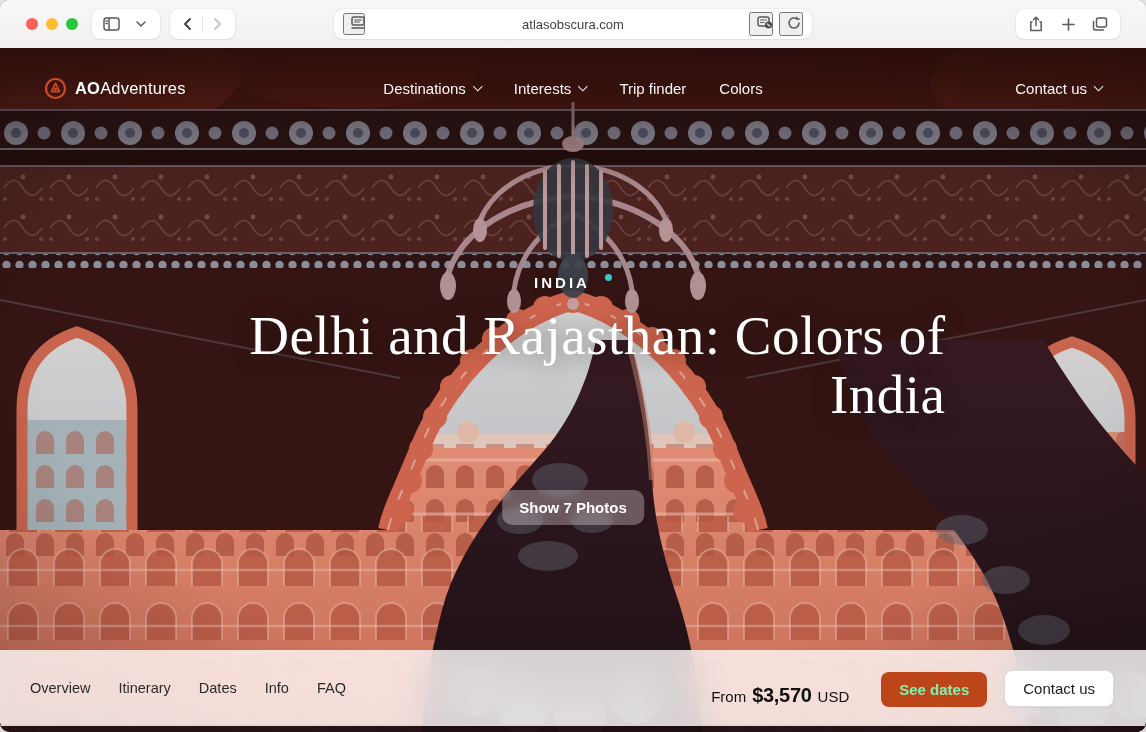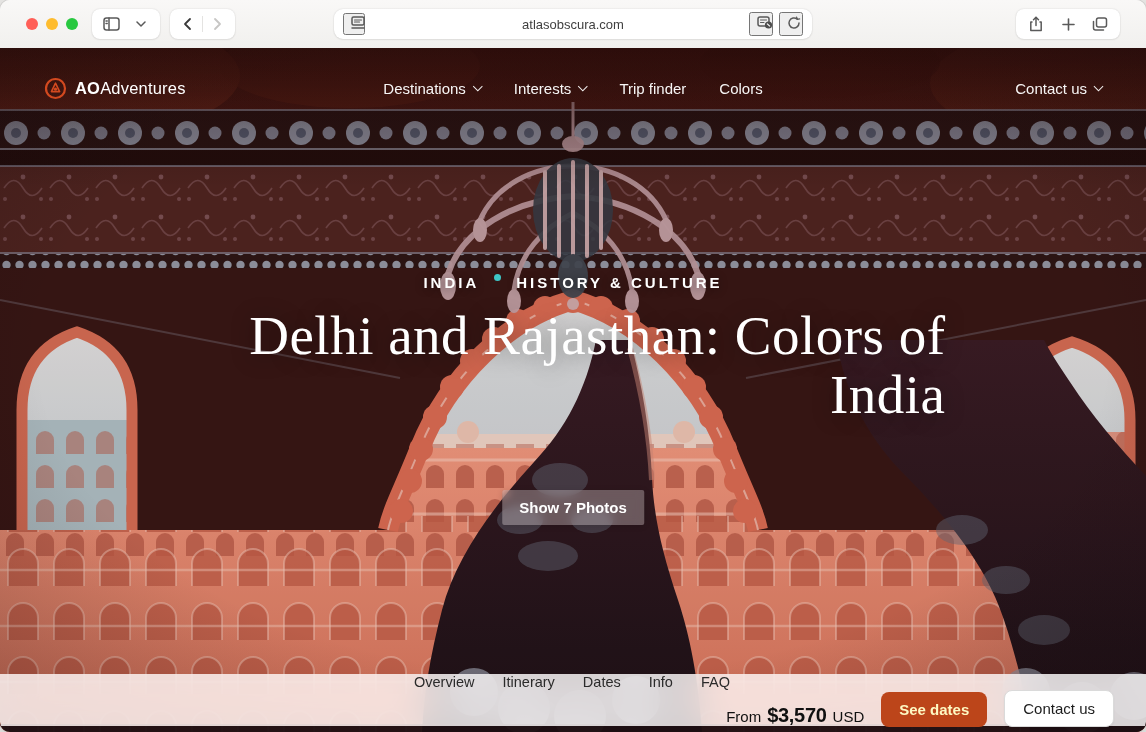--- a/index.html
+++ b/index.html
@@ -80,38 +80,38 @@
   .hero-title{
     margin:16px auto 0; max-width:745px;
     font-family:"Liberation Serif", serif; font-weight:500;
     font-size:55px; line-height:1.07; letter-spacing:.5px;
     text-shadow:0 2px 22px rgba(0,0,0,.4);
     text-align:right;
   }
   .show-photos{
     position:absolute; top:442px; left:50%; transform:translateX(-50%); z-index:4;
     background:rgba(255,245,245,.30); backdrop-filter:blur(5px);
-    border:none; border-radius:2px; padding:9px 17px;
+    border:none; border-radius:10px; padding:9px 17px;
     color:#fff; font-size:15px; font-weight:600; font-family:"Liberation Sans", sans-serif;
     box-shadow:0 1px 6px rgba(0,0,0,.12);
   }
 
   
   .bottom-bar{
-    position:absolute; left:0; right:0; bottom:6px; height:52px; z-index:6;
+    position:absolute; left:0; right:0; bottom:6px; height:76px; z-index:6;
     background:rgba(252,250,250,.82); backdrop-filter:blur(18px) saturate(140%);
-    display:flex; align-items:center; padding:0 32px 0 30px;flex-direction:column;
+    display:flex; align-items:center; padding:0 32px 0 30px;
   }
   .tabs{ display:flex; gap:28px; font-size:14.5px; color:#2b2b2b; }
   .tab{ cursor:default; }
   .bar-right{ margin-left:auto; display:flex; align-items:flex-end; gap:17px; }
   .price{ display:flex; align-items:baseline; gap:6px; color:#101010; font-size:15px; }
   .price-amount{ font-size:20px; font-weight:700; letter-spacing:-.3px; }
   .btn{ border-radius:8px; font-size:15px; font-family:"Liberation Sans", sans-serif; padding:9px 18px; cursor:default; }
-  .btn-see{ background:#bc451a; border:none; color:#fef9c3; font-weight:600; }
+  .btn-see{ background:#bc451a; border:none; color:#86efac; font-weight:600;margin-left:15px; }
   .btn-contact{ background:#fff; border:1px solid #dadada; color:#1c1c1c; box-shadow:0 1px 2px rgba(0,0,0,.05); }
 </style>
 </head>
 <body>
 
 <div class="window">
 
   <div class="toolbar">
     <div class="traffic">
       <span class="light tl-red"></span>
@@ -440,21 +440,20 @@
       <span class="contact-nav">
         <span>Contact us</span>
           <i class="chev"></i>
       </span>
     </div>
 
     <div class="hero-content">
       <div class="breadcrumb">
         <span>INDIA</span>
         <span class="bc-dot"></span>
-        <span>HISTORY &amp; CULTURE</span>
       </div>
       <h1 class="hero-title">Delhi and Rajasthan: Colors of India</h1>
     </div>
 
     <button class="show-photos">Show 7 Photos</button>
 
     <div class="bottom-bar">
       <div class="tabs">
         <span class="tab">Overview</span>
         <span class="tab">Itinerary</span>

